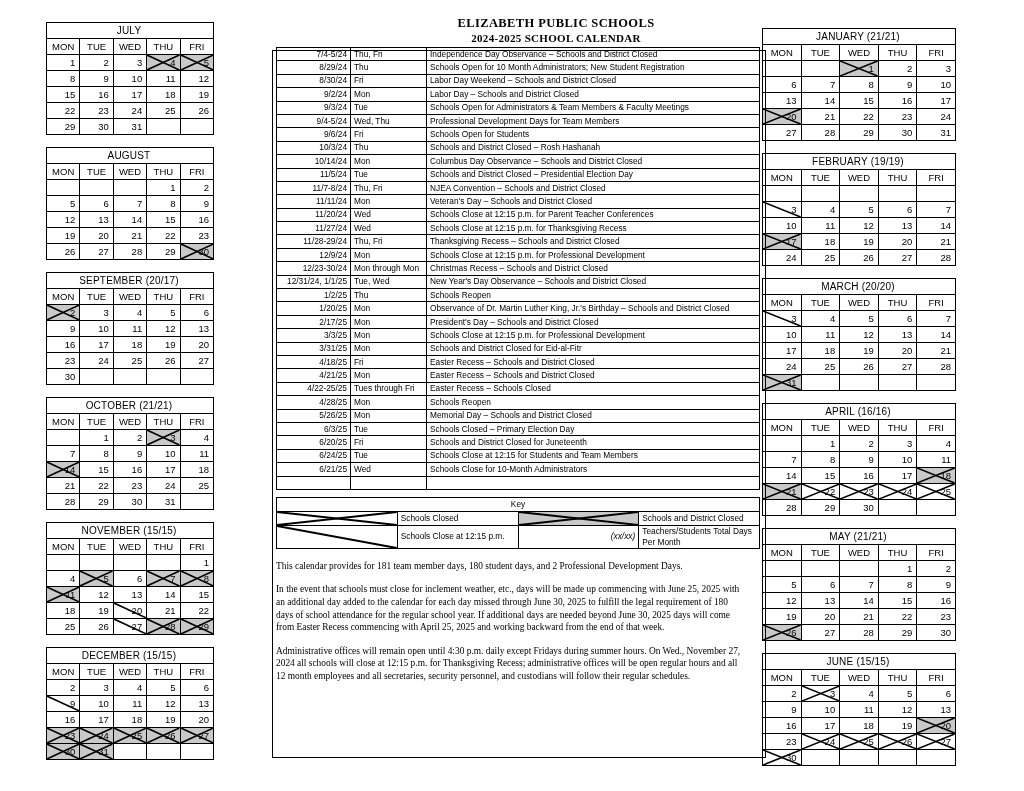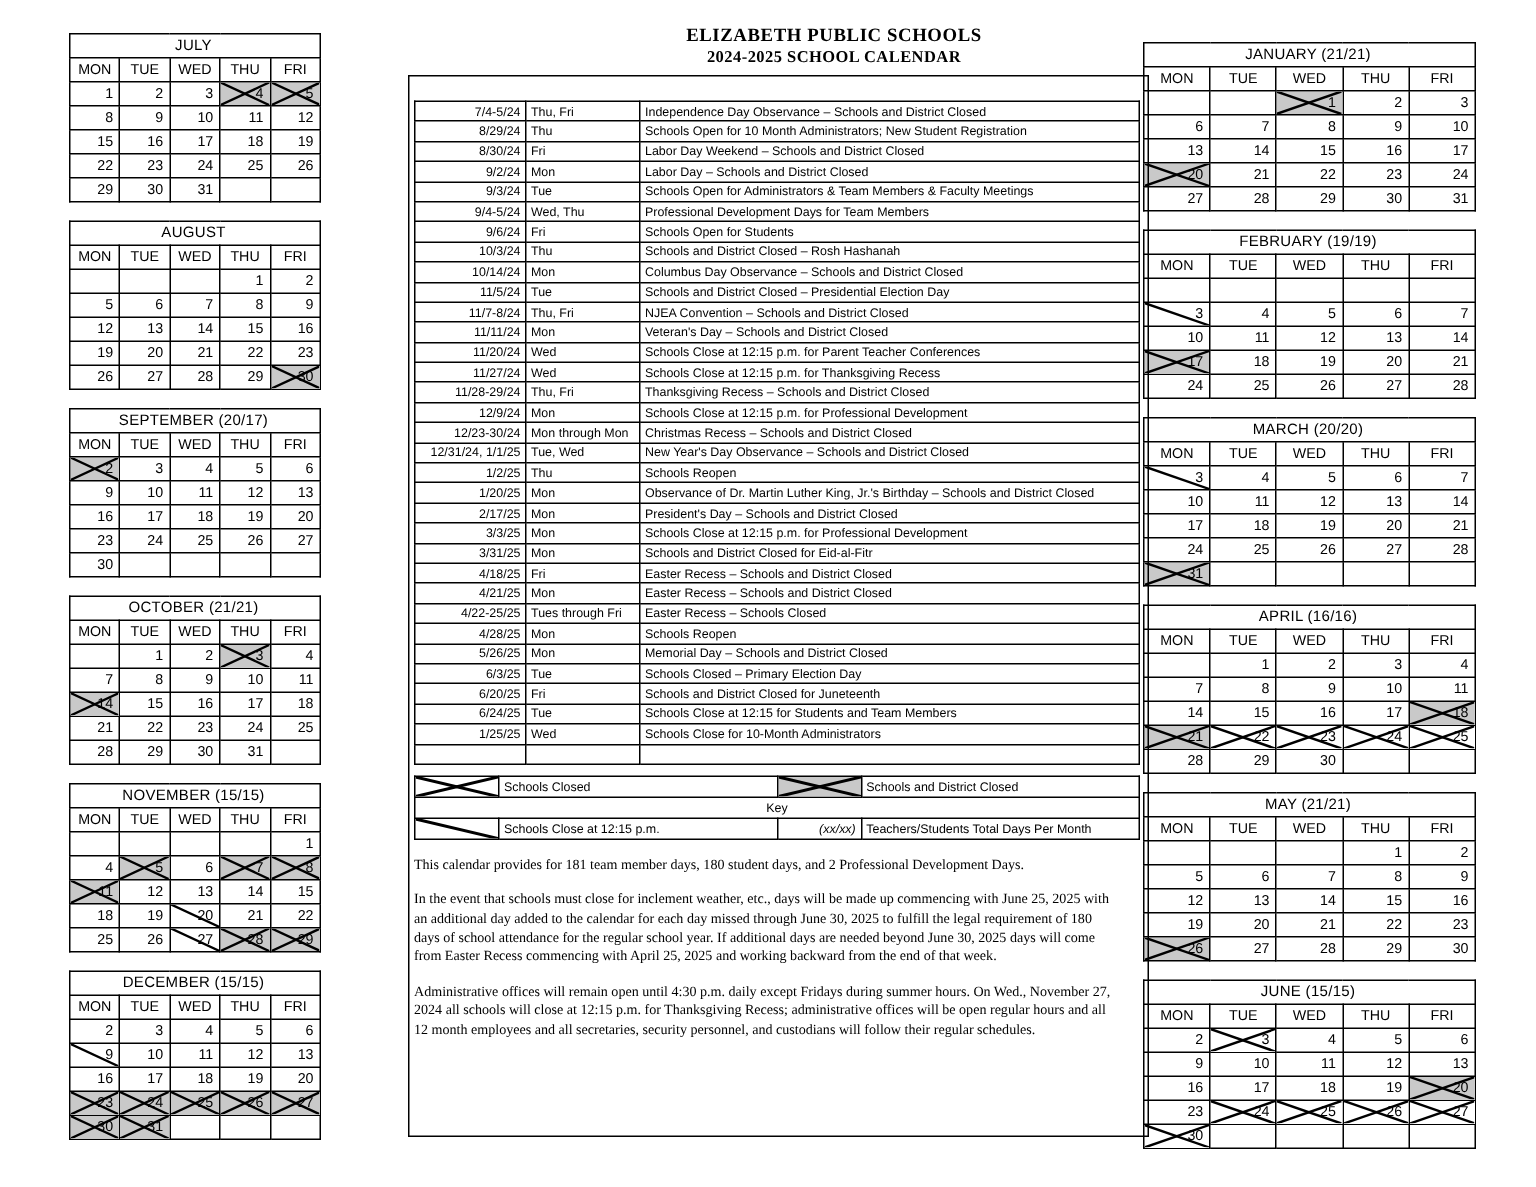--- a/index.html
+++ b/index.html
@@ -15,21 +15,21 @@
     overflow: hidden;
   }
 
   
   #page {
     position: relative;
     width: 1024px; height: 791px;
     padding: 0;
   }
   .col-left  { position: absolute; left: 46px;  top: 22px;  width: 168px; }
-  .col-right { position: absolute; left: 762px; top: 28px;  width: 222px; }
+  .col-right { position: absolute; left: 762px; top: 28px;  width: 194px; }
   .col-mid   { position: absolute; left: 276px; top: 16px;  width: 560px; }
 
   
   .month { margin-bottom: 12px; }
   table.month-tbl {
     border-collapse: collapse;
     width: 100%;
     table-layout: fixed;
     border: 1.3px solid #000;
   }
@@ -80,21 +80,21 @@
     letter-spacing: .4px;
     line-height: 15px;
   }
   .doc-subtitle {
     text-align: center;
     font-family: "Liberation Serif", serif;
     font-weight: bold;
     font-size: 11px;
     letter-spacing: .3px;
     line-height: 14px;
-    margin-bottom: 22px;
+    margin-bottom: 2px;
   }
 
   
   table.events {
     border-collapse: collapse;
     width: 484px;
     table-layout: fixed;
     border: 1.3px solid #000;
   }
   table.events td {
@@ -733,34 +733,37 @@
               <td class="ev-date">6/20/25</td>
               <td class="ev-day">Fri</td>
               <td class="ev-desc">Schools and District Closed for Juneteenth</td>
             </tr>
             <tr>
               <td class="ev-date">6/24/25</td>
               <td class="ev-day">Tue</td>
               <td class="ev-desc">Schools Close at 12:15  for Students and Team Members</td>
             </tr>
             <tr>
-              <td class="ev-date">1/25/25</td>
+              <td class="ev-date">6/21/25</td>
               <td class="ev-day">Wed</td>
               <td class="ev-desc">Schools Close for 10-Month Administrators</td>
             </tr>
             <tr>
               <td class="ev-date">&nbsp;</td>
               <td class="ev-day">&nbsp;</td>
               <td class="ev-desc">&nbsp;</td>
             </tr>
           </tbody>
       </table>
 
       <table class="keytbl">
         <tbody>
+          <tr>
+            <td class="key-title" colspan="4">Key</td>
+          </tr>
           <tr>
             <td class="key-swatch">
               <span class="xmark">
                 <svg viewBox="0 0 100 100" preserveAspectRatio="none">
                   <line x1="0" y1="0" x2="100" y2="100" stroke="#000" stroke-width="2" vector-effect="non-scaling-stroke"></line>
                   <line x1="0" y1="100" x2="100" y2="0" stroke="#000" stroke-width="2" vector-effect="non-scaling-stroke"></line>
                 </svg>
               </span>
             </td>
             <td class="key-label">Schools Closed</td>
@@ -768,23 +771,20 @@
               <span class="xmark">
                 <svg viewBox="0 0 100 100" preserveAspectRatio="none">
                   <line x1="0" y1="0" x2="100" y2="100" stroke="#000" stroke-width="2" vector-effect="non-scaling-stroke"></line>
                   <line x1="0" y1="100" x2="100" y2="0" stroke="#000" stroke-width="2" vector-effect="non-scaling-stroke"></line>
                 </svg>
               </span>
             </td>
             <td class="key-label">Schools and District Closed</td>
           </tr>
           <tr>
-            <td class="key-title" colspan="4">Key</td>
-          </tr>
-          <tr>
             <td class="key-swatch">
               <span class="halfmark">
                 <svg viewBox="0 0 100 100" preserveAspectRatio="none">
                   <line x1="0" y1="0" x2="100" y2="100" stroke="#000" stroke-width="2" vector-effect="non-scaling-stroke"></line>
                 </svg>
               </span>
             </td>
             <td class="key-label">Schools Close at 12:15 p.m.</td>
             <td class="key-code">(xx/xx)</td>
             <td class="key-label">Teachers/Students Total Days Per Month</td>

